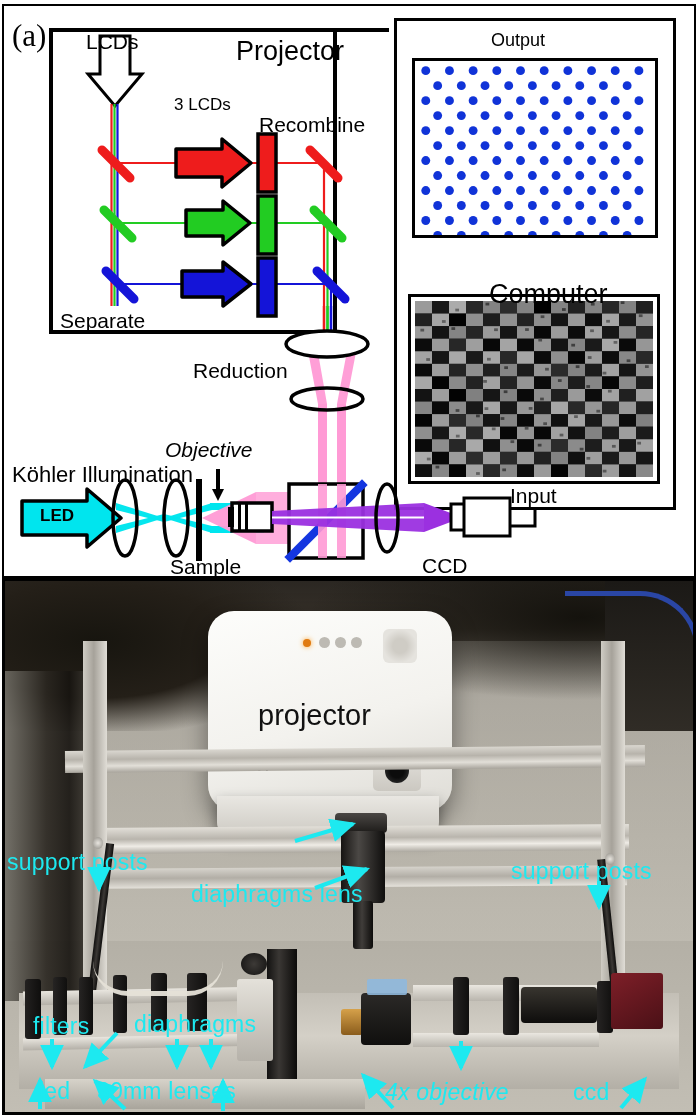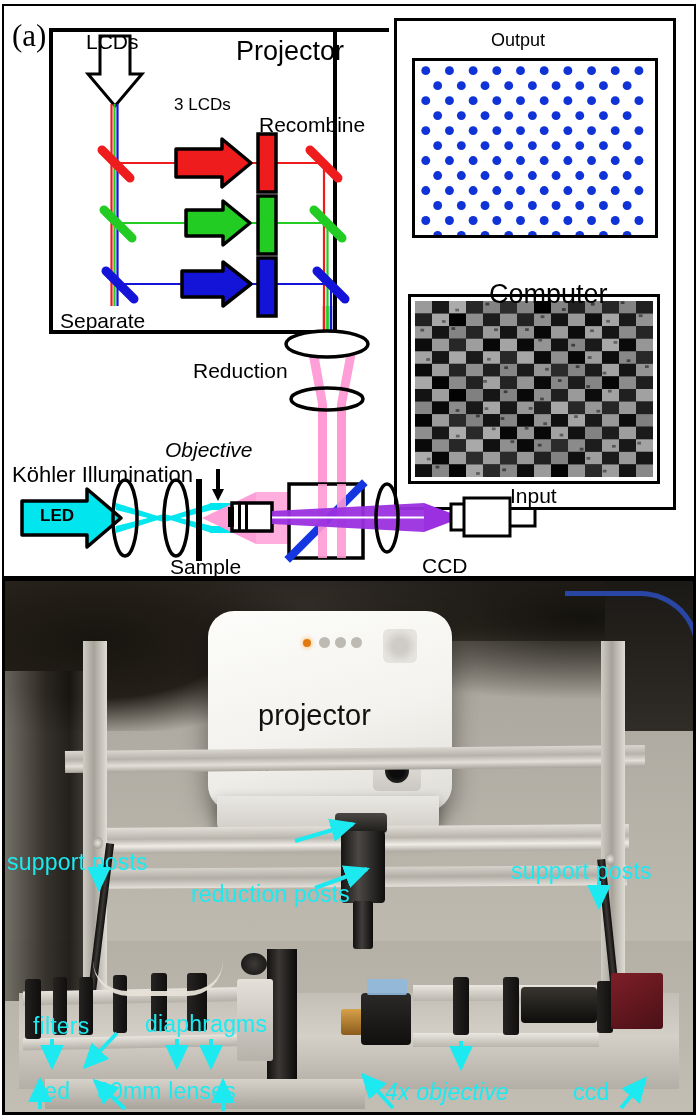--- a/index.html
+++ b/index.html
@@ -691,22 +691,22 @@
       <line x1="120" y1="528" x2="90" y2="500" stroke="#1de9f0" stroke-width="4" marker-end="url(#ah)"></line>
       <line x1="218" y1="530" x2="218" y2="500" stroke="#1de9f0" stroke-width="4" marker-end="url(#ah)"></line>
 
       <line x1="388" y1="527" x2="358" y2="494" stroke="#1de9f0" stroke-width="4" marker-end="url(#ah)"></line>
 
       <line x1="616" y1="527" x2="640" y2="498" stroke="#1de9f0" stroke-width="4" marker-end="url(#ah)"></line>
     </svg>
 
     <div class="anno" style="left:2px;top:268px;">support posts</div>
     <div class="anno" style="left:506px;top:277px;">support posts</div>
-    <div class="anno" style="left:186px;top:300px;">reduction posts</div>
+    <div class="anno" style="left:186px;top:300px;">diaphragms lens</div>
     <div class="anno" style="left:28px;top:432px;">filters</div>
-    <div class="anno" style="left:140px;top:430px;">diaphragms</div>
+    <div class="anno" style="left:129px;top:430px;">diaphragms</div>
     <div class="anno" style="left:34px;top:497px;">led</div>
     <div class="anno" style="left:92px;top:497px;">30mm lenses</div>
     <div class="anno" style="left:380px;top:498px;font-style:italic;">4x objective</div>
     <div class="anno" style="left:568px;top:498px;">ccd</div>
 
   </div>
 </div>
 
 </body></html>

